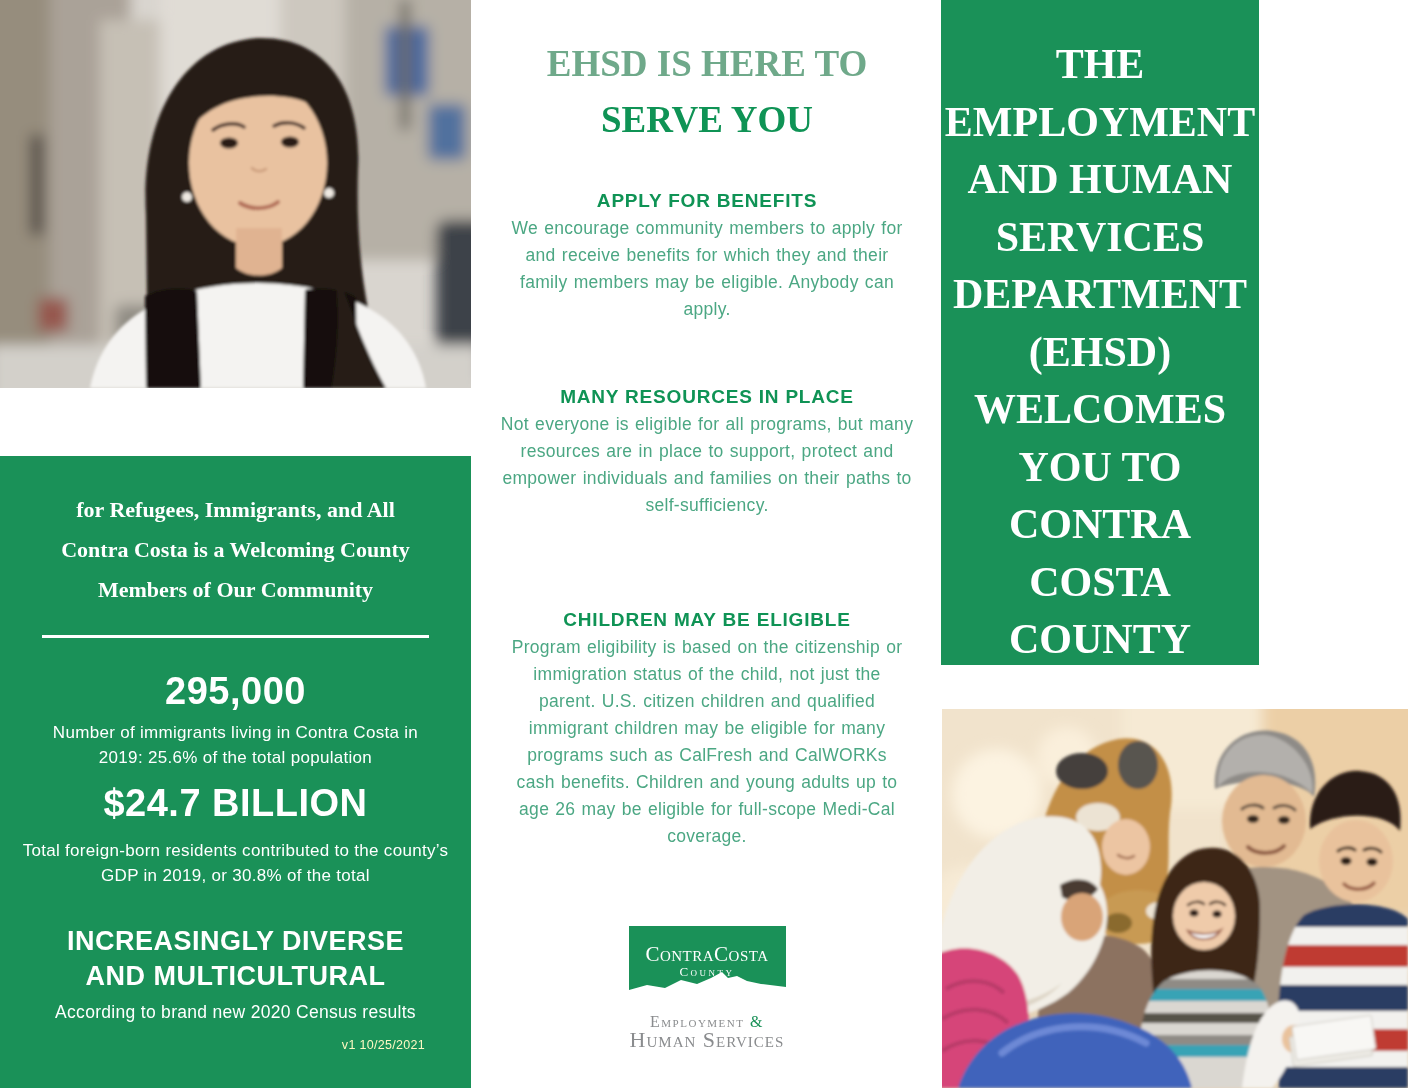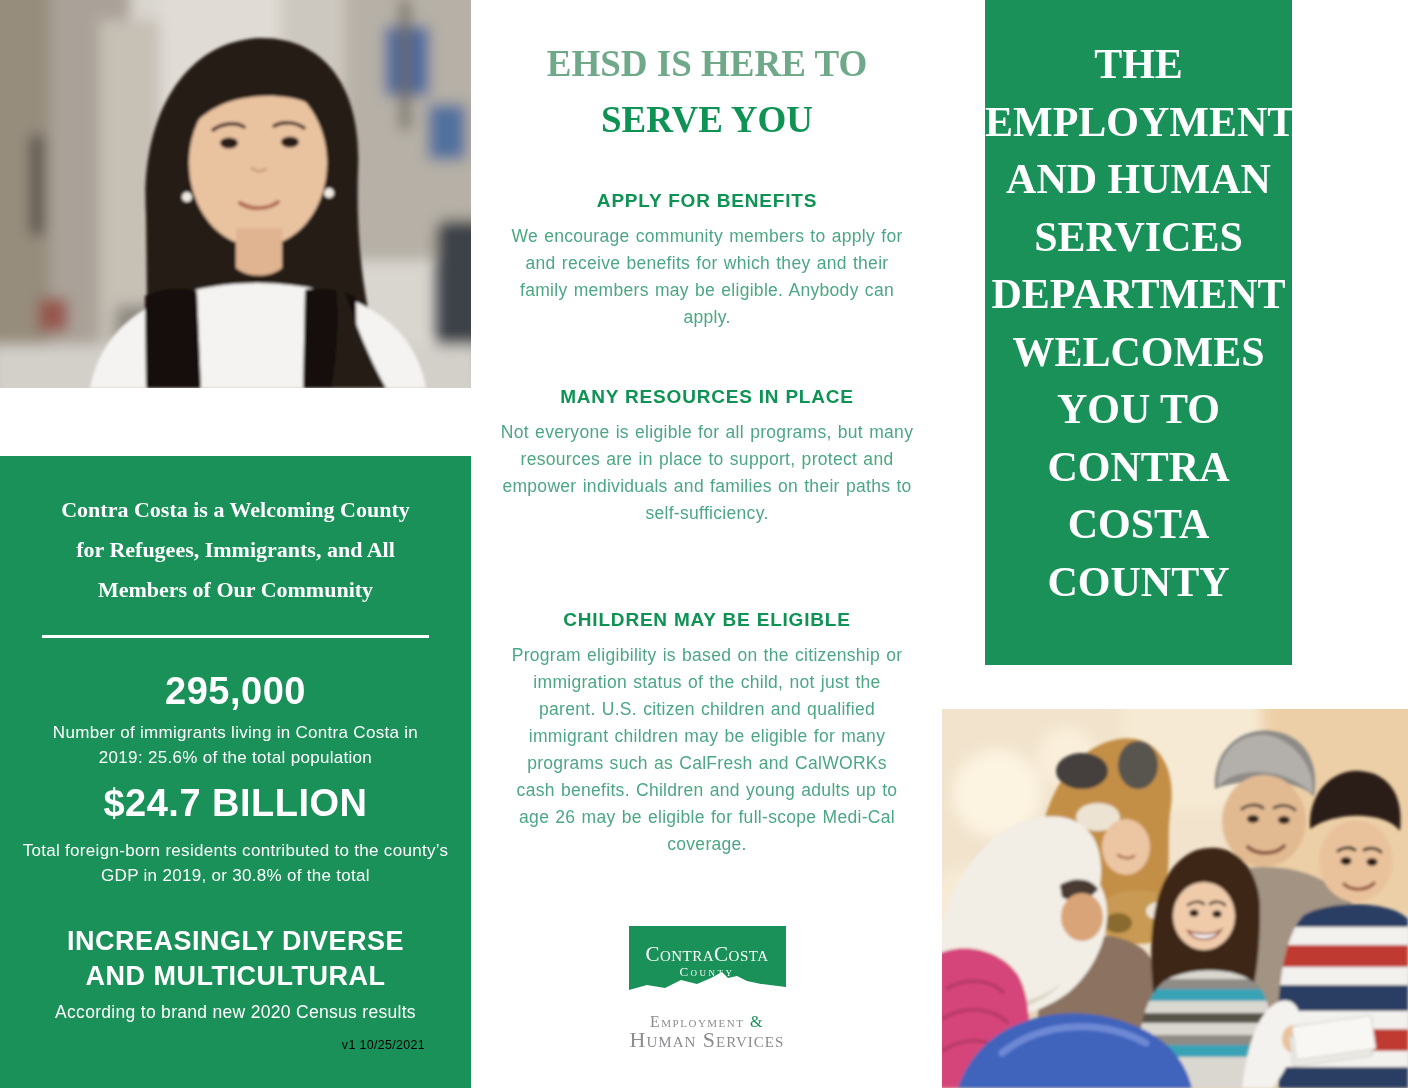--- a/index.html
+++ b/index.html
@@ -21,50 +21,50 @@
   .lp-v1{top:214px;}
   .lp-c1{top:264px;}
   .lp-v2{top:326px;}
   .lp-c2{top:382px;}
   .lp-caption{font-size:17px;line-height:25px;letter-spacing:0.3px;}
   .lp-caption span{display:block;margin:0 auto;}
   .lp-c1 span{max-width:410px;}
   .lp-c2 span{max-width:436px;}
   .lp-div-head{top:468px;font-weight:bold;font-size:27px;line-height:35px;letter-spacing:0.5px;}
   .lp-div-cap{top:546px;font-size:17.5px;letter-spacing:0.3px;}
-  .lp-version{position:absolute;top:582px;right:46px;font-size:12.5px;color:#000000;letter-spacing:0.3px;}
+  .lp-version{position:absolute;top:582px;right:46px;font-size:12.5px;color:#fef9c3;letter-spacing:0.3px;}
 
   
   .panel-middle{position:absolute;left:477px;top:0;width:460px;height:1088px;text-align:center;}
   .panel-middle .abs{position:absolute;left:0;right:0;}
   .m-title{top:36px;font-family:"Liberation Serif",serif;font-weight:bold;font-size:37px;line-height:56px;}
   .m-title .l1{color:#6FA98A;}
   .m-title .l2{color:#0F9355;}
   .m-sec h3{margin:0;color:#0F9355;font-size:19px;font-weight:bold;letter-spacing:0.8px;line-height:22px;}
-  .m-sec p{margin:11px auto 0;color:#4BA783;font-size:17.5px;line-height:27px;letter-spacing:0.3px;word-spacing:1px;}
+  .m-sec p{margin:3px auto 0;color:#4BA783;font-size:17.5px;line-height:27px;letter-spacing:0.3px;word-spacing:1px;}
   .sec-1{top:190px;}  .sec-1 p{max-width:396px;}
   .sec-2{top:386px;}  .sec-2 p{max-width:414px;}
   .sec-3{top:609px;}  .sec-3 p{max-width:396px;}
 
   
   .logo{top:926px;}
   .logo-box{position:relative;width:157px;height:76px;margin:0 auto;background:#1A9158;overflow:hidden;}
   .logo-county1{font-family:"Liberation Serif",serif;font-variant:small-caps;color:#ffffff;
                 font-size:21px;line-height:21px;padding-top:18px;letter-spacing:0.5px;}
   .logo-county2{font-family:"Liberation Serif",serif;font-variant:small-caps;color:#ffffff;
                 font-size:13px;line-height:14px;letter-spacing:2.5px;}
   .logo-mountain{position:absolute;left:0;bottom:0;width:157px;height:30px;display:block;}
   .logo-dept{margin-top:11px;font-family:"Liberation Serif",serif;font-variant:small-caps;color:#8A8C8E;}
   .logo-dept .row1{font-size:16px;line-height:17px;letter-spacing:1.5px;}
   .logo-dept .row2{font-size:22px;line-height:19px;letter-spacing:1px;}
   .logo-amp{color:#1A9158;}
 
   
-  .green-right{position:absolute;left:985px;top:0;width:307px;height:665px;background:#1A9158;
-               color:#ffffff;text-align:center;}
+  .green-right{position:absolute;left:941px;top:0;width:307px;height:665px;background:#1A9158;
+               color:#ffffff;text-align:center;padding-left:11px;}
   .welcome{position:absolute;top:36px;left:0;right:0;font-family:"Liberation Serif",serif;
            font-weight:bold;font-size:42px;line-height:57.5px;}
 </style>
 </head>
 <body>
 
 <div class="brochure">
 
   <svg class="photo photo-woman" viewBox="0 0 471 388" preserveAspectRatio="none">
     <defs>
@@ -107,22 +107,22 @@
       <path d="M236 228 L236 268 C248 278 270 278 282 268 L282 228 Z" fill="#e0b391"></path>
       <path d="M90 388 C104 316 168 284 258 283 C348 284 414 318 426 388 Z" fill="#f4f3f1"></path>
       <path d="M146 388 L145 296 C158 288 184 286 197 291 L201 388 Z" fill="#15100c"></path>
       <path d="M303 388 L305 290 C318 286 344 289 356 297 L357 388 Z" fill="#15100c"></path>
       <path d="M340 283 C352 310 362 345 386 388 L332 388 C338 350 340 315 336 283 Z" fill="#261e17"></path>
     </g>
   </svg>
 
   <section class="green-left">
     <div class="abs lp-headline">
+      <div>for Refugees, Immigrants, and All</div>
       <div>Contra Costa is a Welcoming County</div>
-      <div>for Refugees, Immigrants, and All</div>
       <div>Members of Our Community</div>
     </div>
     <div class="lp-rule"></div>
 
     <div class="abs lp-stat-value lp-v1">295,000</div>
     <div class="abs lp-caption lp-c1">
       <span>Number of immigrants living in Contra Costa in 2019: 25.6% of the total population</span>
     </div>
 
     <div class="abs lp-stat-value lp-v2">$24.7 BILLION</div>
@@ -178,20 +178,21 @@
     </div>
   </section>
 
   <section class="green-right">
     <div class="welcome">
       <div>THE</div>
       <div>EMPLOYMENT</div>
       <div>AND HUMAN</div>
       <div>SERVICES</div>
       <div>DEPARTMENT</div>
+      <div>(EHSD)</div>
       <div>WELCOMES</div>
       <div>YOU TO</div>
       <div>CONTRA COSTA</div>
       <div>COUNTY</div>
     </div>
   </section>
 
   <svg class="photo photo-family" viewBox="0 0 466 379" preserveAspectRatio="none">
     <defs>
       <filter id="fblur" x="-20%" y="-20%" width="140%" height="140%">

